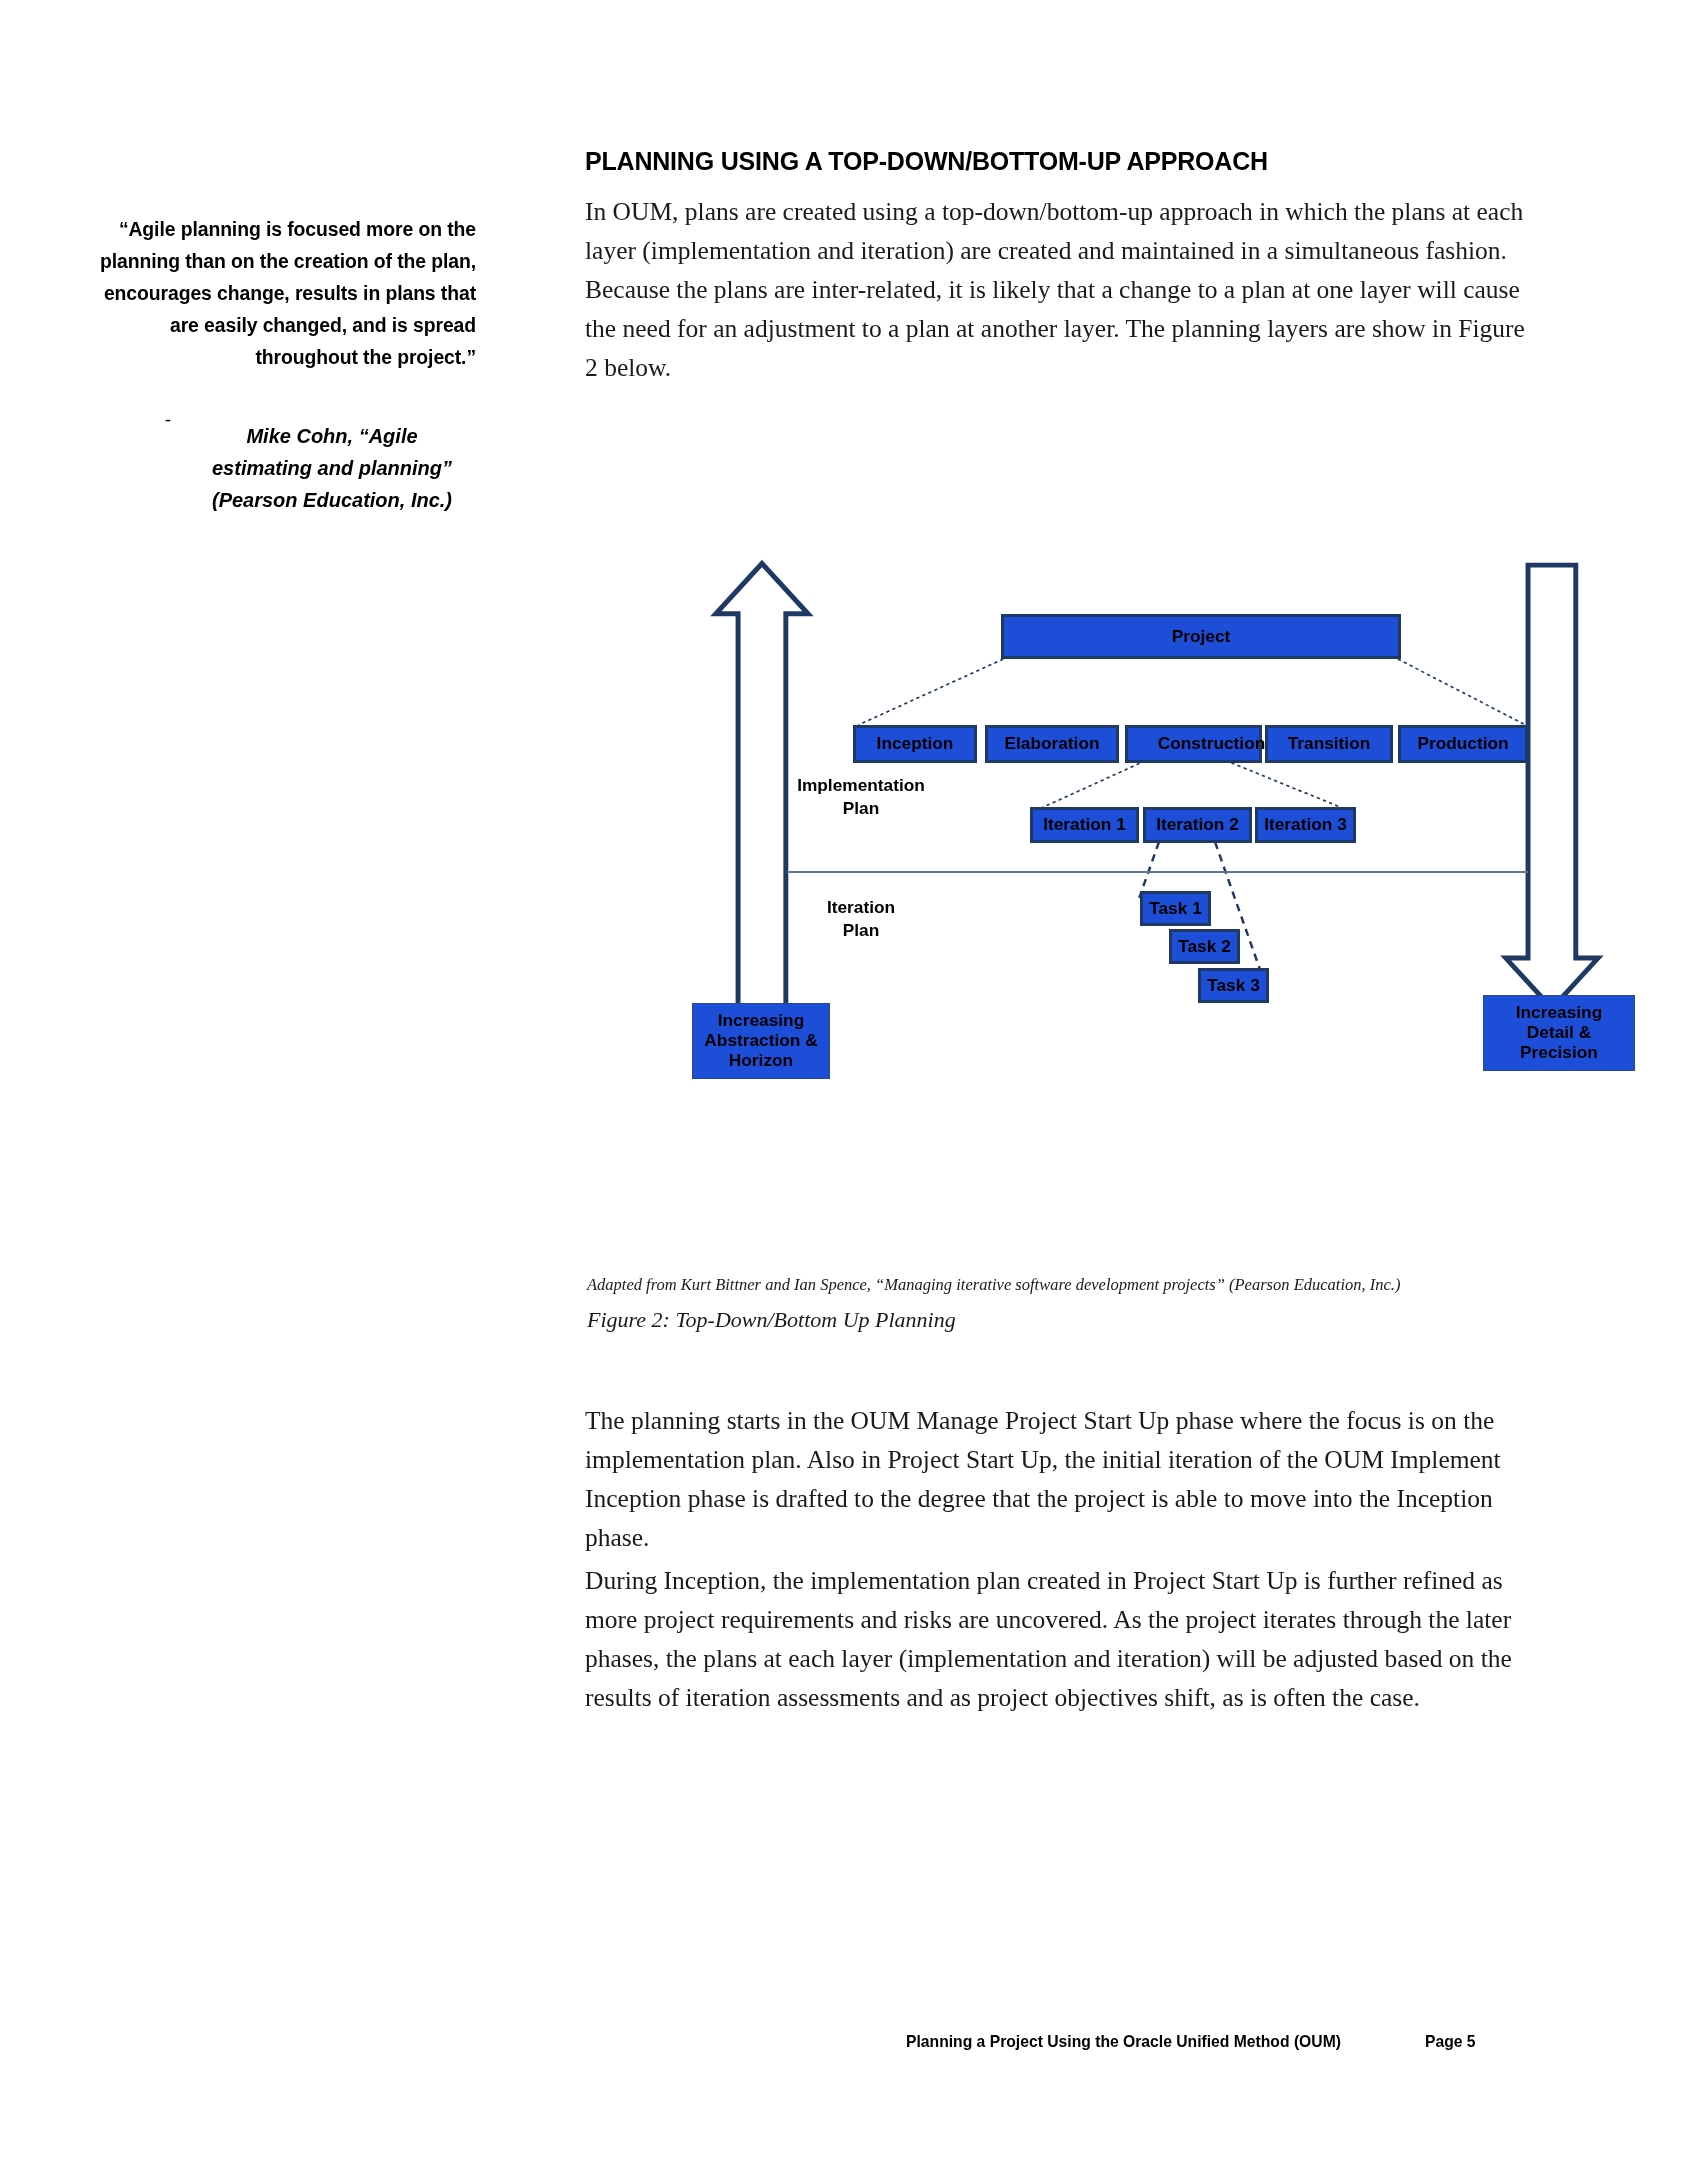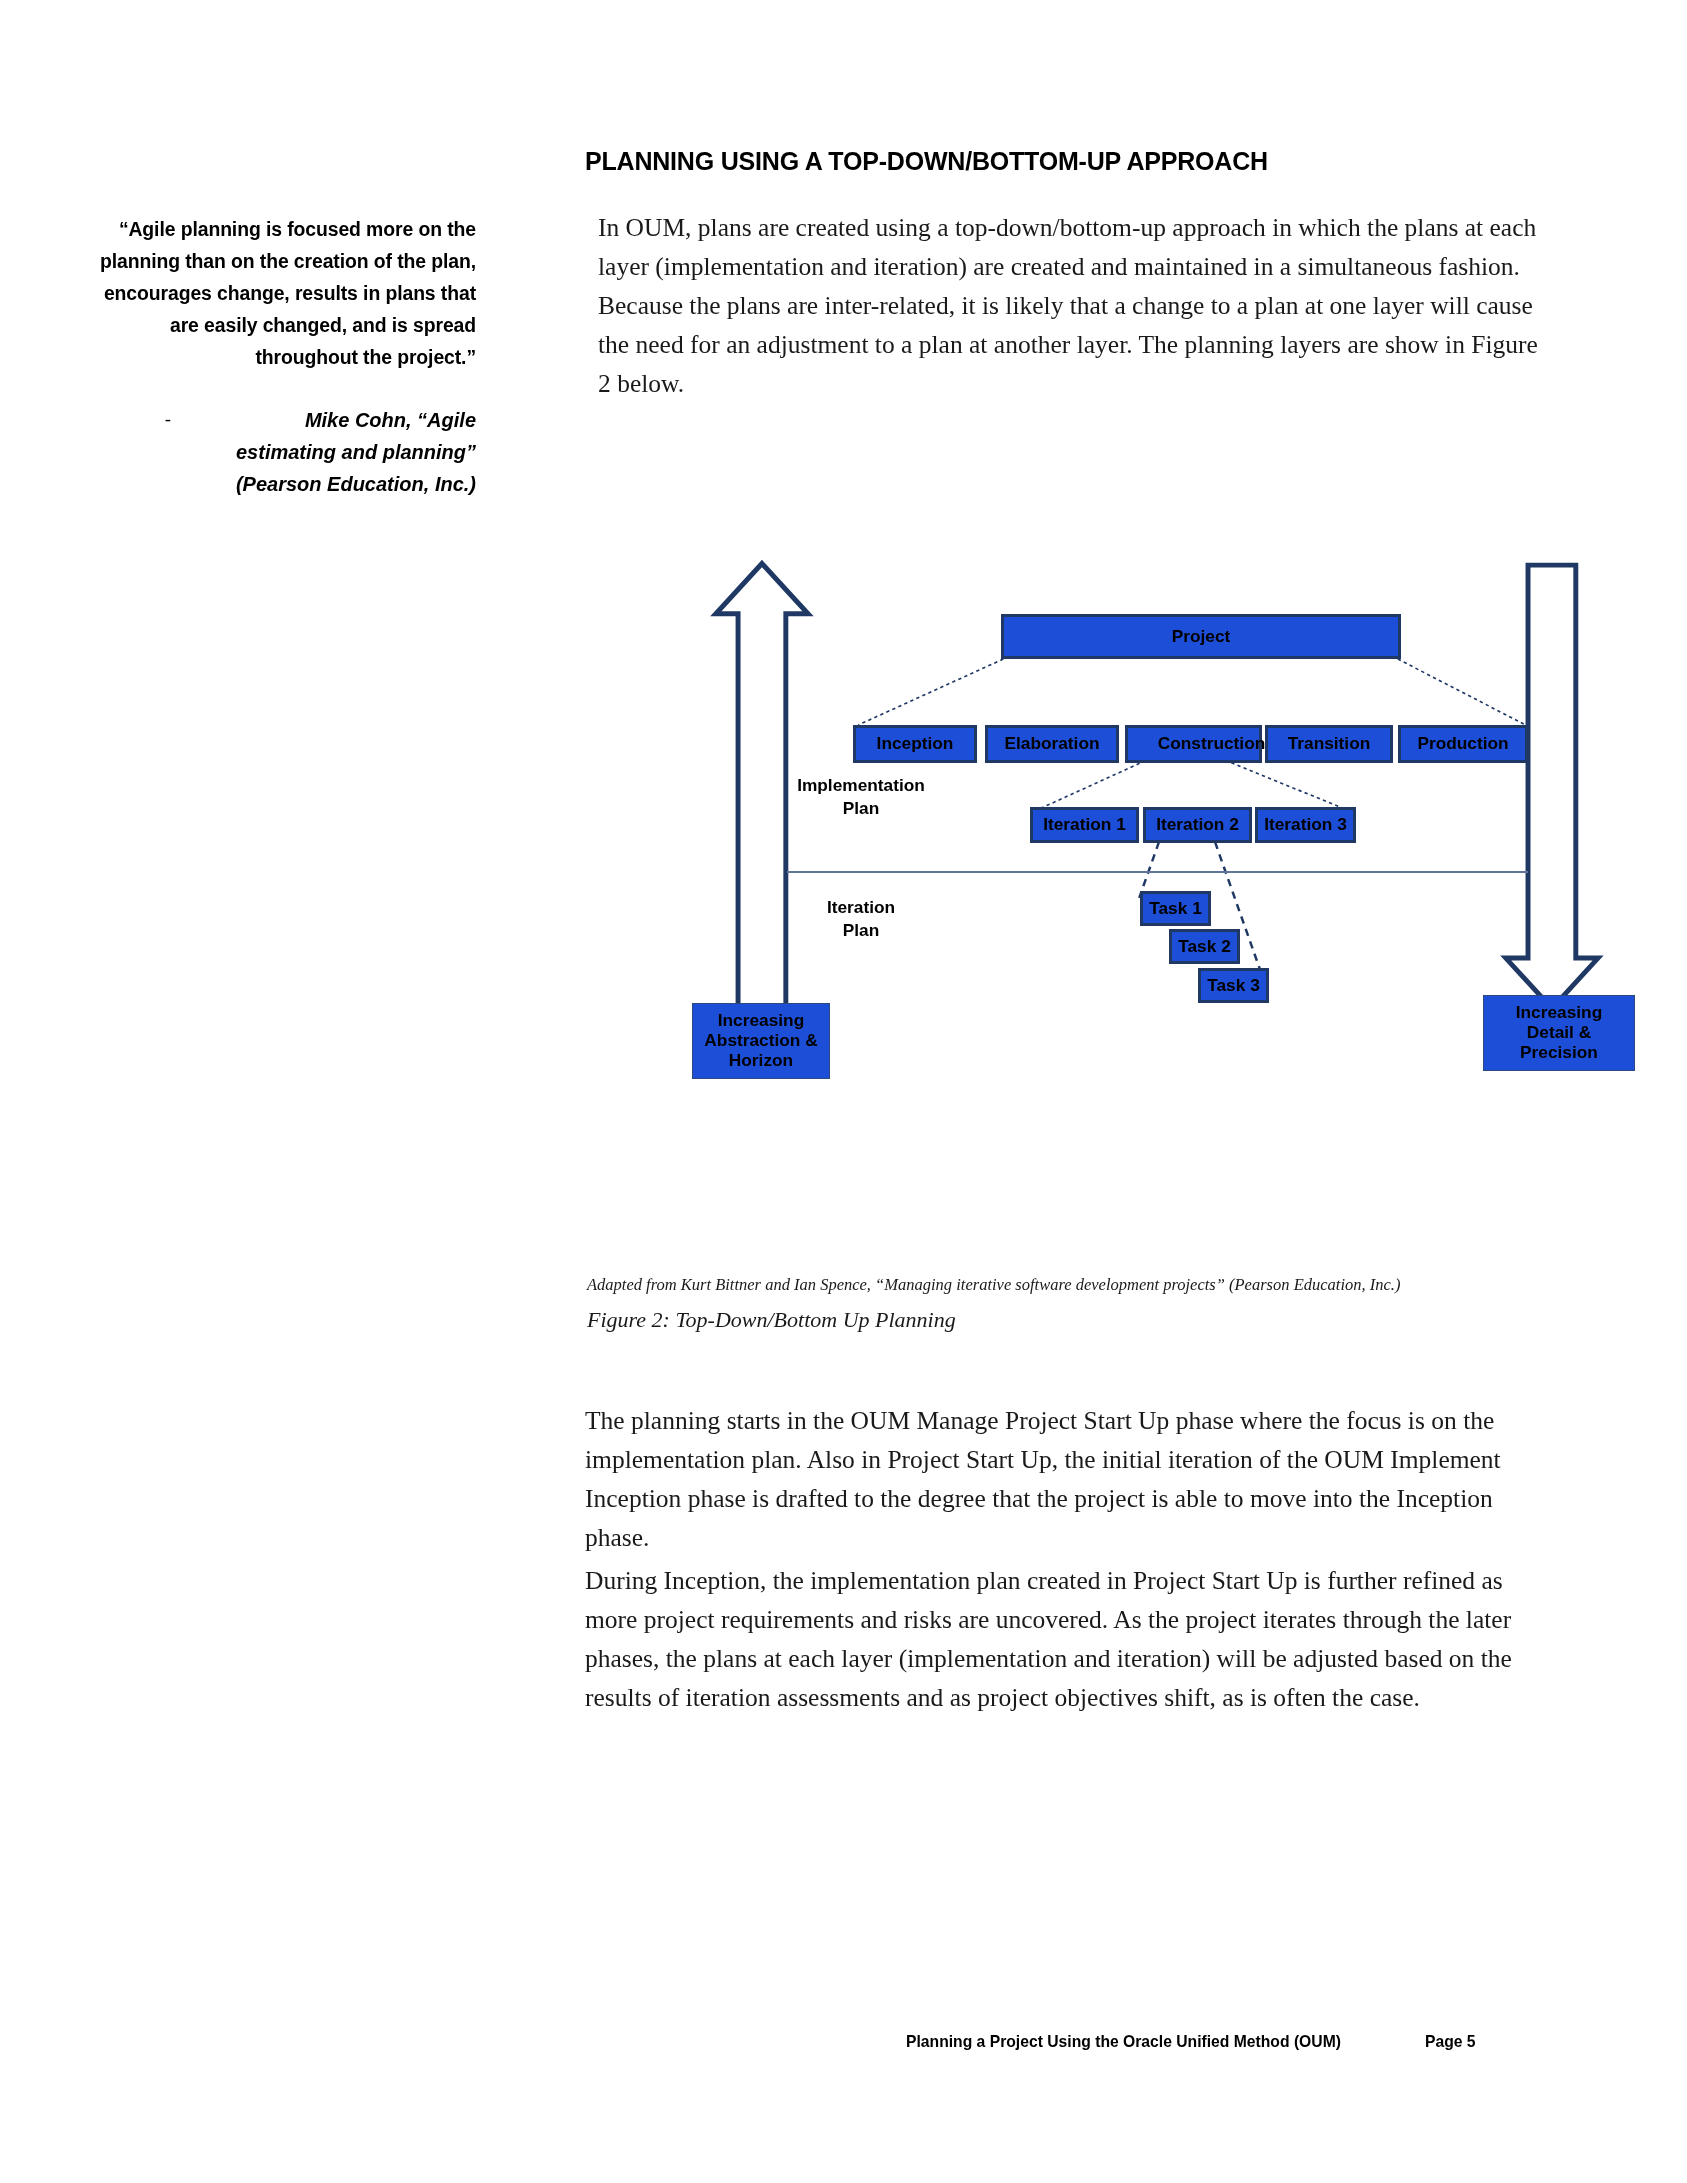--- a/index.html
+++ b/index.html
@@ -53,23 +53,23 @@
     top: 0px;
     width: 82px;
     text-align: right;
     font-style: normal;
     font-weight: normal;
     font-size: 19px;
   }
   .attrib-lines {
     position: absolute;
     left: 99px;
-    top: 0px;
+    top: 16px;
     width: 288px;
-    text-align: right;
+    text-align: center;
   }
 
   
   .h1 {
     position: absolute;
     left: 585px;
     top: 147px;
     width: 956px;
     font-family: "Liberation Sans", sans-serif;
     font-weight: bold;
@@ -78,21 +78,21 @@
     color: #000000;
   }
   .body-p {
     position: absolute;
     font-family: "Liberation Serif", serif;
     font-size: 25.5px;
     line-height: 39px;
     color: #1a1a1a;
     text-align: left;
   }
-  #p-intro { left: 585px; top: 208px; width: 956px; margin-left: 13px; }
+  #p-intro { left: 585px; top: 192px; width: 956px; }
   #p-after1 { left: 585px; top: 1401px; width: 956px; }
   #p-after2 { left: 585px; top: 1561px; width: 956px; }
 
   .caption-credit {
     position: absolute;
     left: 587px;
     top: 1275px;
     width: 956px;
     font-family: "Liberation Serif", serif;
     font-style: italic;

